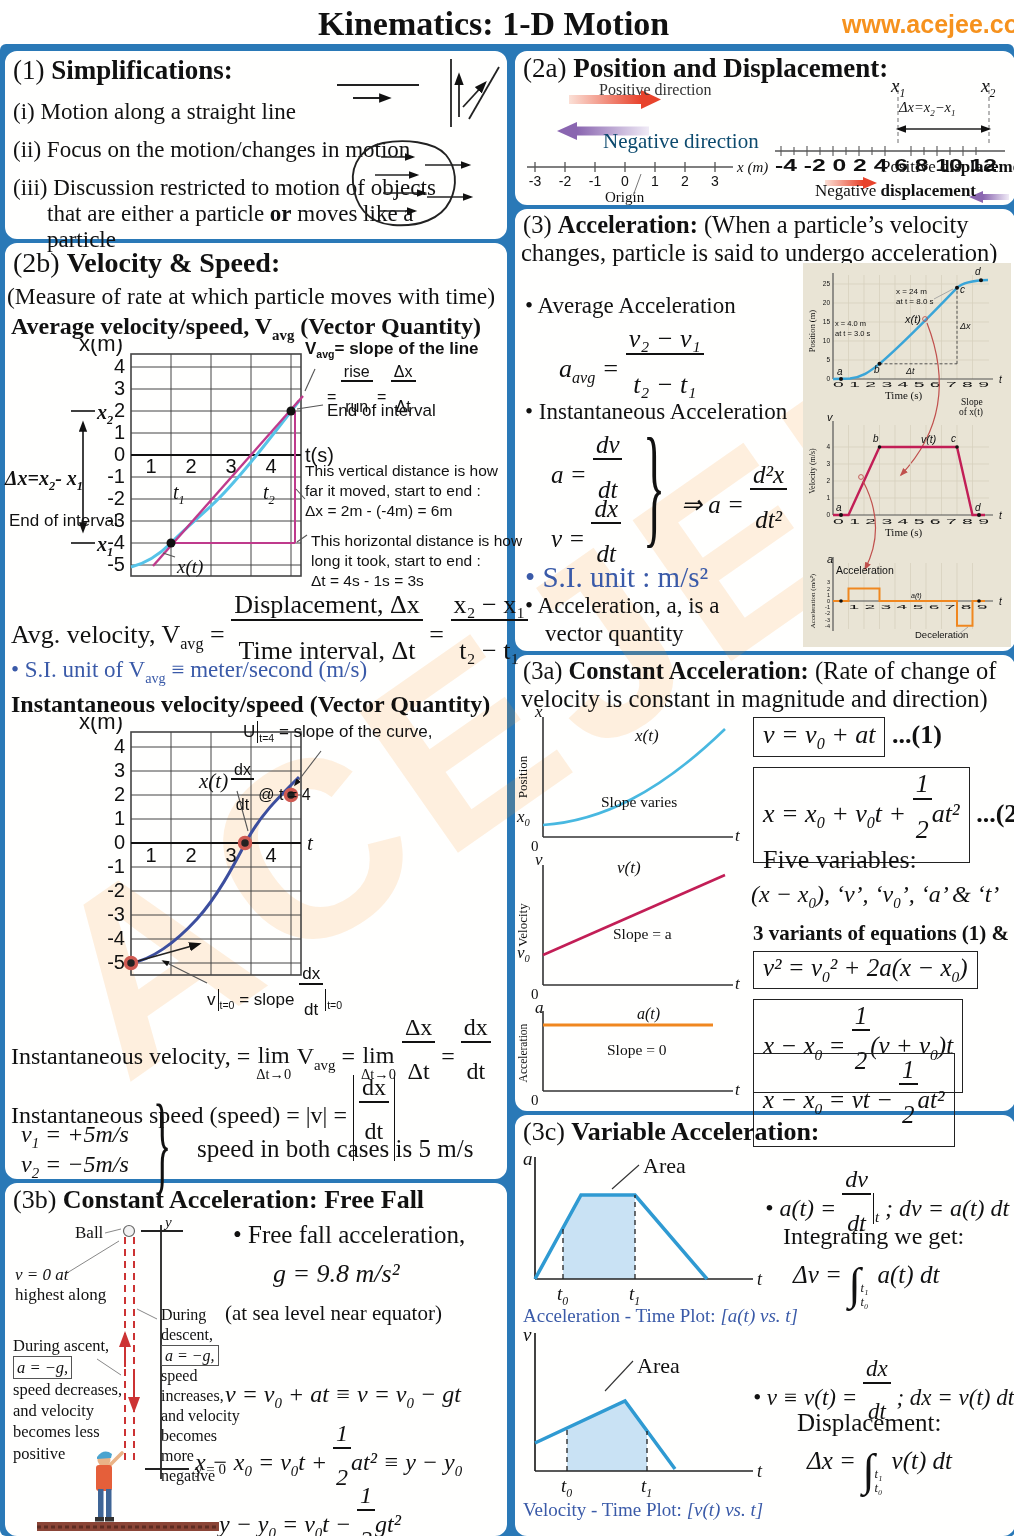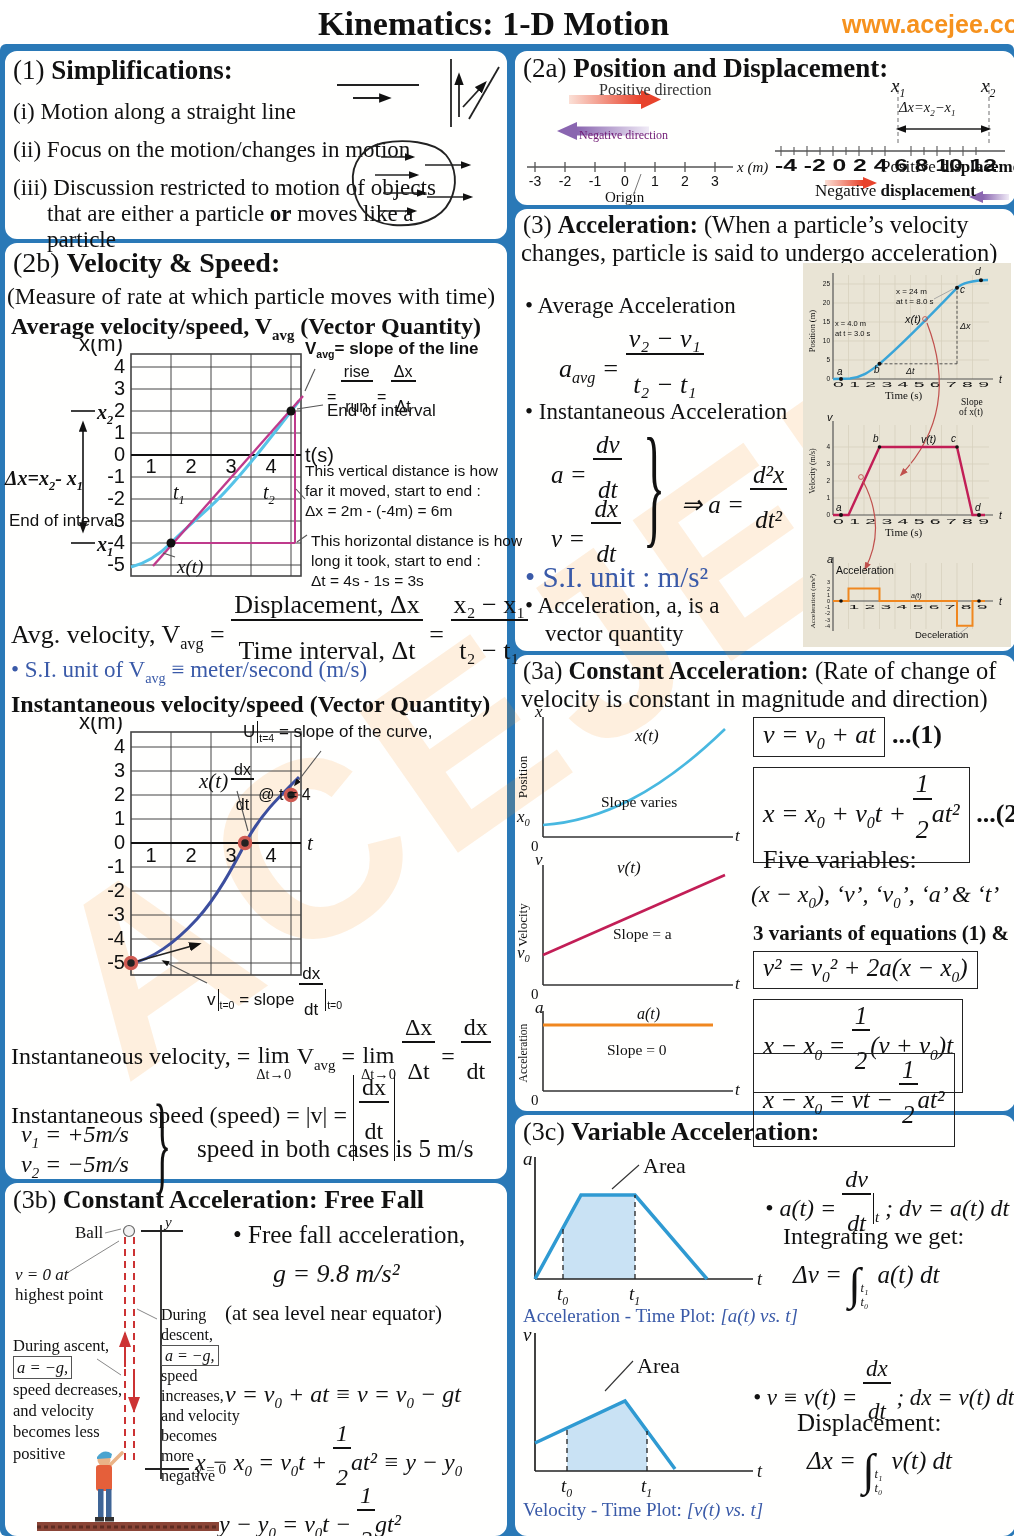--- a/index.html
+++ b/index.html
@@ -114,21 +114,21 @@
    <text x="104" y="107">0</text>
    <text x="134" y="107">1</text>
    <text x="164" y="107">2</text>
    <text x="194" y="107">3</text>
   </g>
   <text x="216" y="93" font-size="15" class="ser i">x (m)</text>
   <text x="84" y="123" font-size="15" class="ser">Origin</text>
   <line x1="112" y1="117" x2="120" y2="95" stroke="#777" stroke-width="1"></line>
  </svg>
  <div class="t ser" style="left:84px;top:30px;font-size:16px;color:#333">Positive direction</div>
- <div class="t ser" style="left:64px;top:78px;font-size:12px;color:#701a75">Negative direction</div>
+ <div class="t ser" style="left:88px;top:78px;font-size:21px;color:#0c4a6e">Negative direction</div>
  <svg class="av" style="left:258px;top:22px" width="240" height="132">
   <g stroke="#888" stroke-width="1.2" stroke-dasharray="4,3">
    <line x1="125" y1="10" x2="125" y2="70"></line>
         <line x1="216" y1="10" x2="216" y2="70"></line>
   </g>
   <line x1="125" y1="56" x2="216" y2="56" stroke="#222" stroke-width="1.5" marker-start="url(#mk)" marker-end="url(#mk)"></line>
   <line x1="2" y1="78" x2="232" y2="78" stroke="#555" stroke-width="1.5"></line>
   <g stroke="#555" stroke-width="1.1">
    <line x1="8" y1="73" x2="8" y2="83"></line>
         <line x1="21" y1="74" x2="21" y2="82"></line>
@@ -548,21 +548,21 @@
    <rect x="97" y="272" width="5.5" height="30" fill="#3f6596"></rect>
    <rect x="86" y="300" width="9" height="4.5" fill="#333"></rect>
    <rect x="96" y="300" width="9" height="4.5" fill="#333"></rect>
   </g>
   <rect x="28" y="305" width="182" height="9" fill="#8a4436"></rect>
   <line x1="28" y1="310" x2="210" y2="310" stroke="#5e2c22" stroke-width="3" stroke-dasharray="4,3"></line>
   <text x="186" y="257" class="ser" font-size="15">y = 0</text>
  </svg>
  <div class="t ser" style="left:70px;top:40px;font-size:17px">Ball</div>
  <div class="t ser eq" style="left:10px;top:82px;font-size:17px">v = 0 at</div>
- <div class="t ser" style="left:10px;top:102px;font-size:17px">highest point</div>
+ <div class="t ser" style="left:10px;top:102px;font-size:17px">highest along</div>
  <div class="t" style="left:8px;top:152px;font-size:16.5px;line-height:1.28">
   <span class="u">During ascent,</span><br>
   <span class="boxy eq">a = −g,</span><br>
   <span>speed decreases,</span><br>
   <span>and velocity</span><br>
   <span>becomes less</span><br>
   <span>positive</span>
  </div>
  <div class="t" style="left:156px;top:122px;font-size:16px;line-height:1.24">
   <span class="u">During</span><br>

